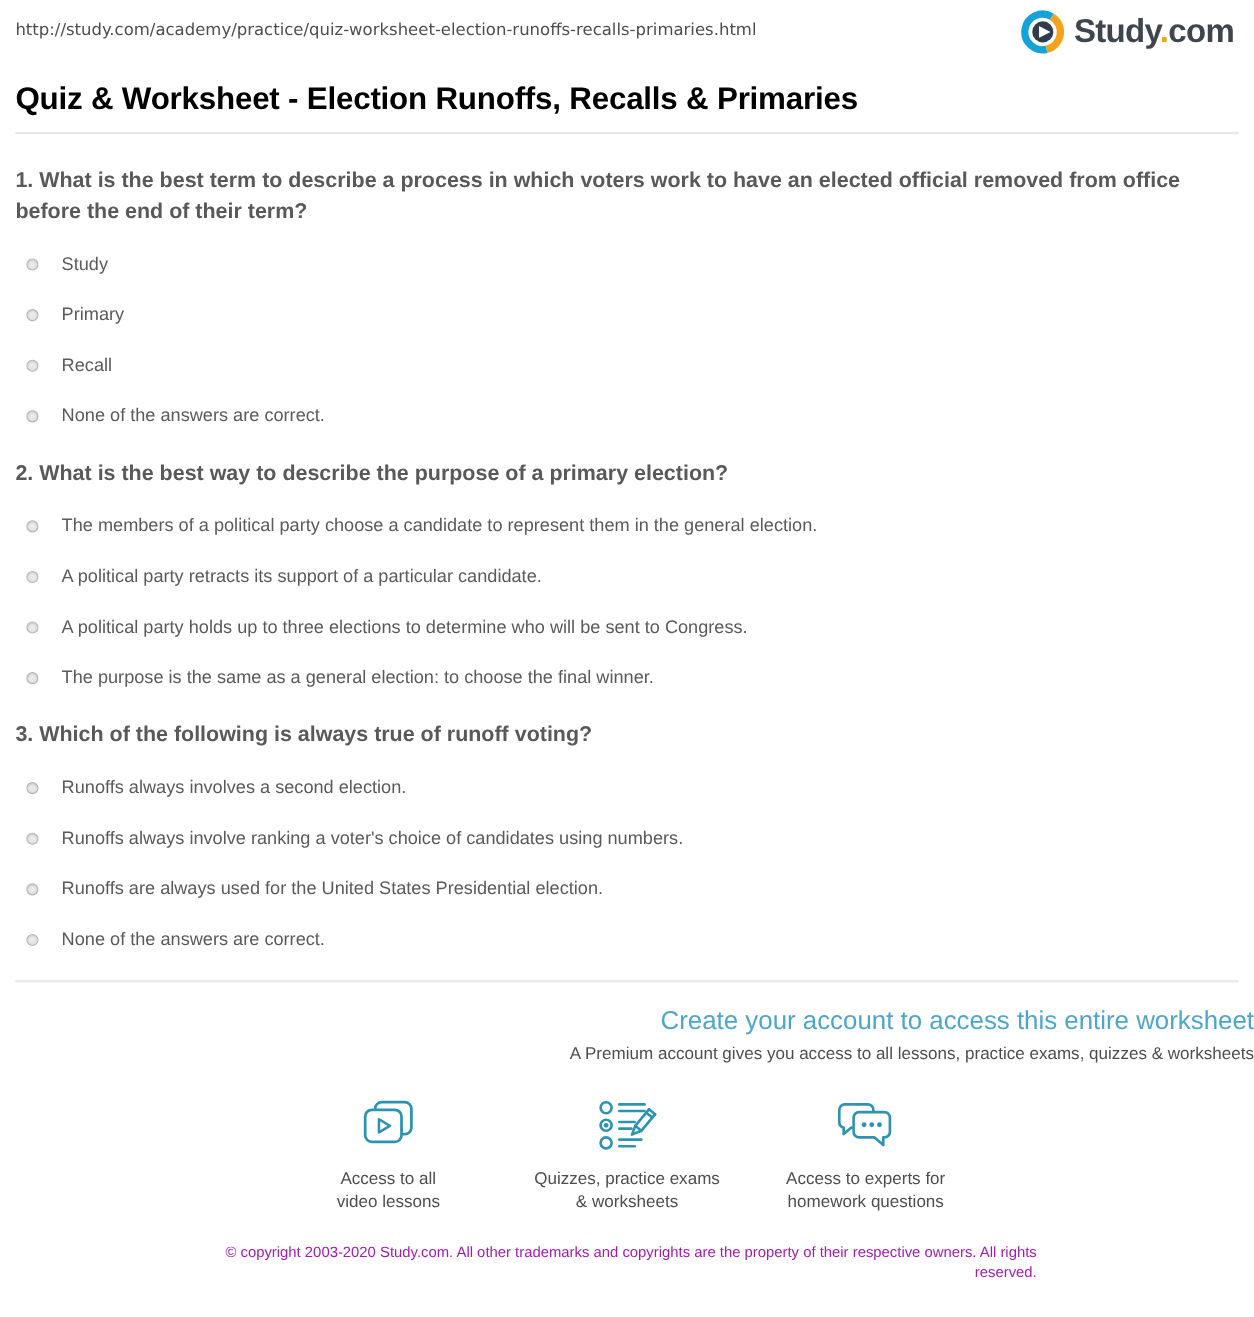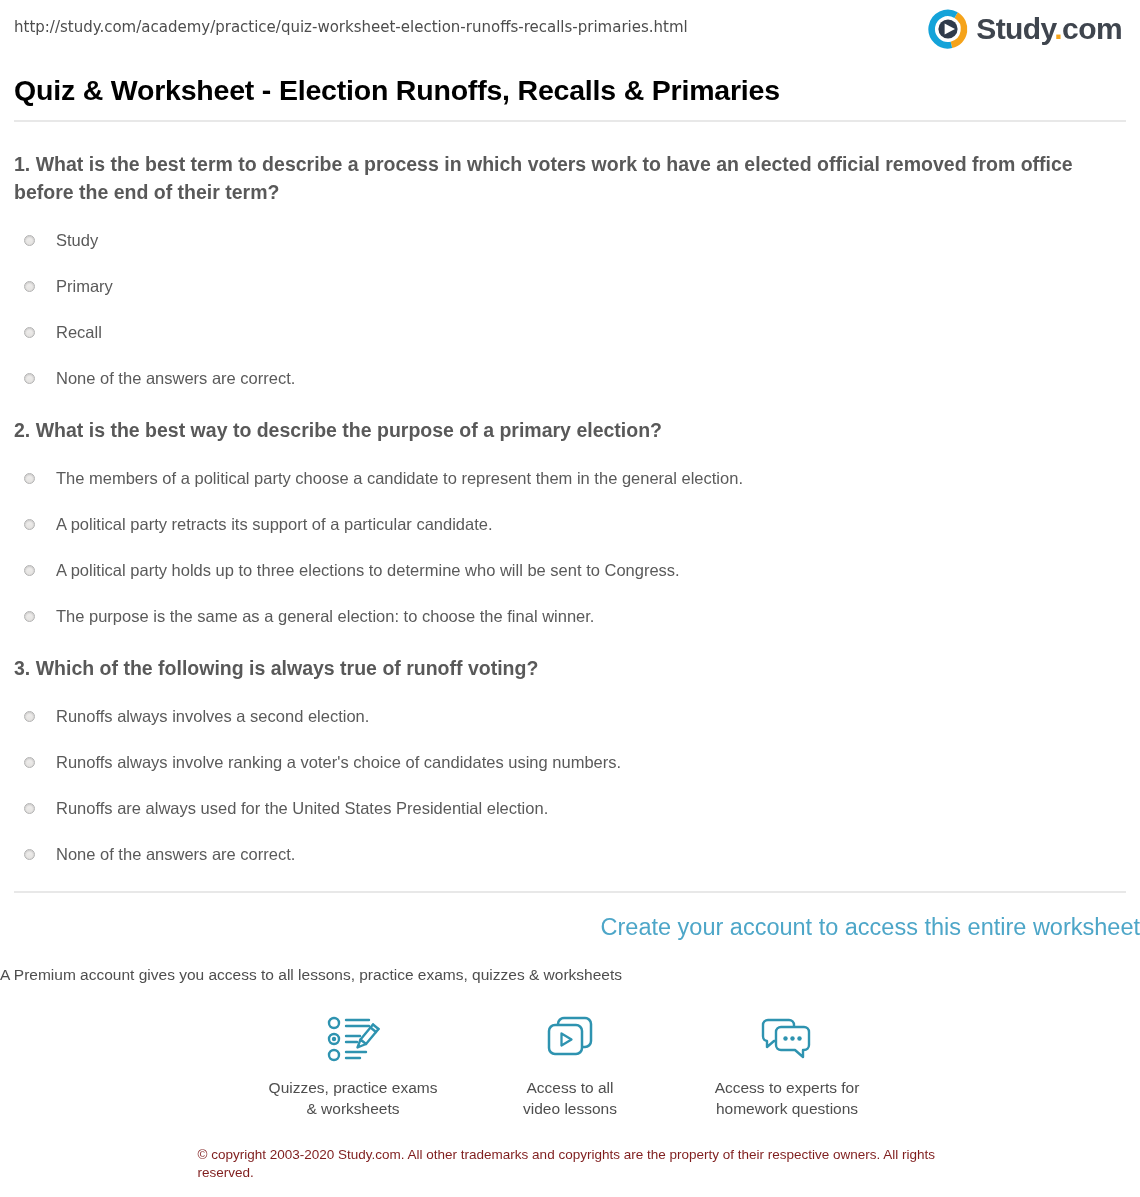--- a/index.html
+++ b/index.html
@@ -21,30 +21,30 @@
   
   .question-text { margin:28px 14px 0; font-size:19.5px; font-weight:700; color:#595959; line-height:28px; max-width:1080px; }
   .options { list-style:none; margin:25px 14px 0; }
   .option-row { display:flex; align-items:center; margin-bottom:27px; }
   .radio { flex:0 0 auto; width:11px; height:11px; margin-left:10px; border:1px solid #b3b3b3; border-radius:50%;
            background:linear-gradient(#f2f1f0,#e4e2e0); box-shadow:inset 0 1px 2px rgba(0,0,0,0.18); cursor:pointer; }
   .option-label { margin-left:21px; font-size:16.5px; color:#5a5a5a; }
 
   
   .cta-heading { margin-top:21px; text-align:right; font-size:23.5px; font-weight:400; color:#4da6c8; cursor:pointer; }
-  .cta-sub { margin-top:25px; text-align:left; font-size:15.5px; color:#4e4e4e; }
+  .cta-sub { margin-top:9px; text-align:right; font-size:15.5px; color:#4e4e4e; }
 
   
   .features { display:flex; justify-content:center; margin-top:30px; }
   .feature { width:217px; text-align:center; }
   .feature-icon { height:52px; display:flex; align-items:flex-end; justify-content:center; }
   .feature-label { margin-top:12px; font-size:15.5px; line-height:20.5px; color:#4e4e4e; }
 
   
-  .footer-copy { margin:27px auto 0; max-width:745px; text-align:left; font-size:13.5px; line-height:18px; color:#7f1d1d; }
+  .footer-copy { margin:27px auto 0; max-width:745px; text-align:right; font-size:13.5px; line-height:18px; color:#a21caf; }
 
   svg { display:block; }
 </style>
 </head>
 <body>
 
 <div class="page">
 
   <div class="header">
     <div class="url-text">http://study.com/academy/practice/quiz-worksheet-election-runoffs-recalls-primaries.html</div>
@@ -123,20 +123,34 @@
       <span class="option-label">None of the answers are correct.</span>
     </li>
   </ul>
 
   <hr class="rule">
 
   <div class="cta-heading">Create your account to access this entire worksheet</div>
   <div class="cta-sub">A Premium account gives you access to all lessons, practice exams, quizzes &amp; worksheets</div>
 
   <div class="features">
+
+    <div class="feature">
+      <div class="feature-icon">
+        <svg width="54" height="52" viewBox="0 0 54 52">
+          <rect x="15" y="4" width="33" height="29" rx="6" fill="none" stroke="#2e93b0" stroke-width="2.5"></rect>
+          <rect x="6" y="11" width="33" height="29" rx="6" fill="#ffffff" stroke="#2e93b0" stroke-width="2.5"></rect>
+          <path d="M18.5 19.5 L28.5 25.5 L18.5 31.5 Z" fill="none" stroke="#2e93b0" stroke-width="2.3" stroke-linejoin="round"></path>
+        </svg>
+      </div>
+      <div class="feature-label">
+        <div>Access to all</div>
+        <div>video lessons</div>
+      </div>
+    </div>
 
     <div class="feature">
       <div class="feature-icon">
         <svg width="58" height="52" viewBox="0 0 58 52">
           <g fill="none" stroke="#2e93b0" stroke-width="2.4" stroke-linecap="round" stroke-linejoin="round">
             <circle cx="10" cy="9" r="5"></circle>
             <circle cx="10" cy="25" r="5"></circle>
             <circle cx="10" cy="41" r="5"></circle>
             <path d="M22 6 H45"></path>
             <path d="M22 12 H45"></path>
@@ -154,34 +168,20 @@
         </svg>
       </div>
       <div class="feature-label">
         <div>Quizzes, practice exams</div>
         <div>&amp; worksheets</div>
       </div>
     </div>
 
     <div class="feature">
       <div class="feature-icon">
-        <svg width="54" height="52" viewBox="0 0 54 52">
-          <rect x="15" y="4" width="33" height="29" rx="6" fill="none" stroke="#2e93b0" stroke-width="2.5"></rect>
-          <rect x="6" y="11" width="33" height="29" rx="6" fill="#ffffff" stroke="#2e93b0" stroke-width="2.5"></rect>
-          <path d="M18.5 19.5 L28.5 25.5 L18.5 31.5 Z" fill="none" stroke="#2e93b0" stroke-width="2.3" stroke-linejoin="round"></path>
-        </svg>
-      </div>
-      <div class="feature-label">
-        <div>Access to all</div>
-        <div>video lessons</div>
-      </div>
-    </div>
-
-    <div class="feature">
-      <div class="feature-icon">
         <svg width="58" height="52" viewBox="0 0 58 52">
           <g fill="none" stroke="#2e93b0" stroke-width="2.4" stroke-linecap="round" stroke-linejoin="round">
             <path d="M10 6 H31 a5 5 0 0 1 5 5 V22 a5 5 0 0 1 -5 5 H16 L9 33 V27 a5 5 0 0 1 -4 -5 V11 a5 5 0 0 1 5 -5 Z"></path>
           </g>
           <path d="M23 13 H46 a5 5 0 0 1 5 5 V31 a5 5 0 0 1 -5 5 H45 V43 L37 36 H23 a5 5 0 0 1 -5 -5 V18 a5 5 0 0 1 5 -5 Z" fill="#ffffff" stroke="#2e93b0" stroke-width="2.4" stroke-linecap="round" stroke-linejoin="round"></path>
           <circle cx="27.5" cy="24.5" r="2.2" fill="#2e93b0"></circle>
           <circle cx="34.5" cy="24.5" r="2.2" fill="#2e93b0"></circle>
           <circle cx="41.5" cy="24.5" r="2.2" fill="#2e93b0"></circle>
         </svg>
       </div>

